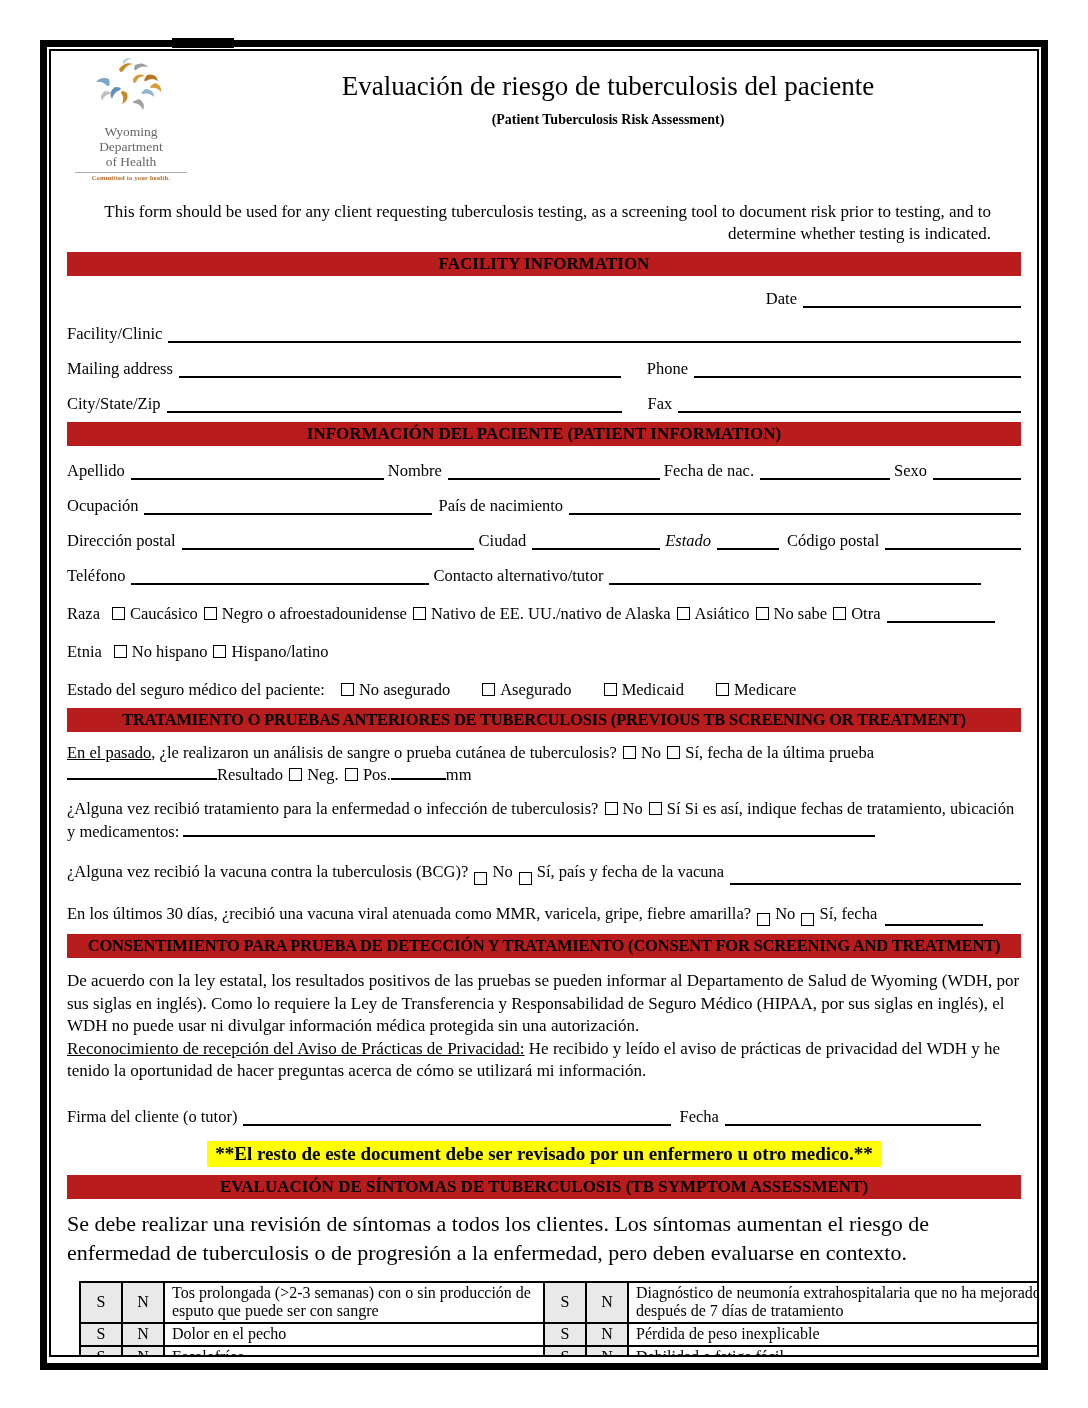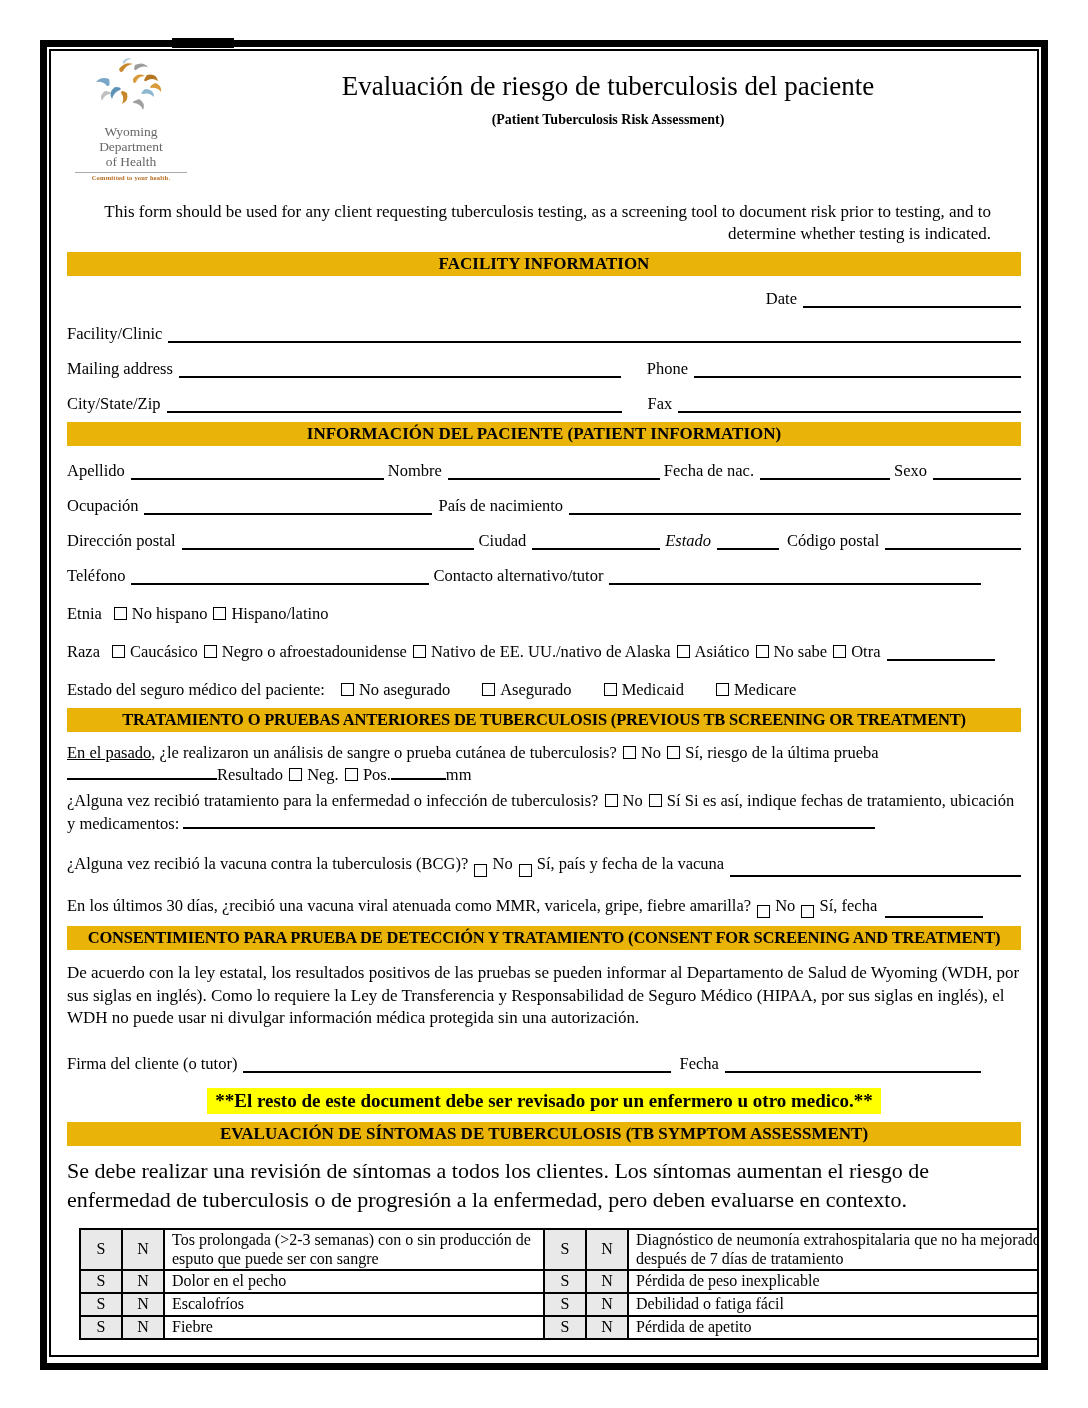--- a/index.html
+++ b/index.html
@@ -11,21 +11,21 @@
   .hdr{display:flex;align-items:flex-start;}
   .logo{width:128px;text-align:center;padding-top:2px;flex:0 0 128px;}
   .logo-text{font-size:13.5px;color:#666;line-height:1.12;margin-top:1px;}
   .logo-rule{border-top:1px solid #aaa;margin:3px 8px 1px 8px;}
   .logo-tag{font-size:6.5px;color:#b86a1e;font-weight:bold;letter-spacing:.2px;}
   .title-wrap{flex:1;text-align:center;}
   .doc-title{font-size:27px;margin-top:16px;font-weight:normal;}
   .doc-sub{font-size:14px;font-weight:bold;margin-top:10px;}
   .intro{font-size:17px;text-align:right;margin:20px 30px 0 30px;line-height:1.25;}
   
-  .bar{background:#eab308;text-align:center;font-weight:bold;font-size:17px;padding:2px 0;margin-top:8px;}
+  .bar{background:#b91c1c;text-align:center;font-weight:bold;font-size:17px;padding:2px 0;margin-top:8px;}
   .bar.tight{font-size:16.5px;letter-spacing:-.2px;font-family:Liberation Serif, serif;}
   
   .line{display:flex;margin-top:15px;font-size:16.5px;white-space:nowrap;}
   .line .lbl{padding-right:6px;}
   .blank{display:inline-block;border-bottom:2px solid #000;height:17px;vertical-align:baseline;}
   .grow{flex:1;}
   .gap{display:inline-block;width:26px;}
   .cb{display:inline-block;width:13px;height:13px;border:1.6px solid #000;background:#fff;vertical-align:-1px;margin:0 5px 0 2px;box-sizing:border-box;}
   .opt{margin-left:4px;}
   .wrapline{font-size:16.5px;margin-top:14px;line-height:1.55;}
@@ -130,73 +130,76 @@
       <span class="lbl" style="padding-left:8px;">Código postal</span>
       <span class="blank grow"></span>
     </div>
     <div class="line" style="margin-right:40px;">
       <span class="lbl">Teléfono</span>
       <span class="blank" style="width:298px;"></span>
       <span class="lbl" style="padding-left:4px;">Contacto alternativo/tutor</span>
       <span class="blank grow"></span>
     </div>
     <div class="line" style="margin-top:18px;">
-      <span class="lbl">Etnia</span>
-      <span class="opt"><span class="cb"></span><span>No hispano</span></span>
-      <span class="opt"><span class="cb"></span><span>Hispano/latino</span></span>
-    </div>
-    <div class="line" style="margin-top:18px;">
       <span class="lbl">Raza</span>
       <span class="opt"><span class="cb"></span><span>Caucásico</span></span>
       <span class="opt"><span class="cb"></span><span>Negro o afroestadounidense</span></span>
       <span class="opt"><span class="cb"></span><span>Nativo de EE. UU./nativo de Alaska</span></span>
       <span class="opt"><span class="cb"></span><span>Asiático</span></span>
       <span class="opt"><span class="cb"></span><span>No sabe</span></span>
       <span class="opt"><span class="cb"></span><span>Otra</span></span>
       <span class="blank grow" style="max-width:108px;margin-left:6px;"></span>
     </div>
     <div class="line" style="margin-top:18px;">
+      <span class="lbl">Etnia</span>
+      <span class="opt"><span class="cb"></span><span>No hispano</span></span>
+      <span class="opt"><span class="cb"></span><span>Hispano/latino</span></span>
+    </div>
+    <div class="line" style="margin-top:18px;">
       <span class="lbl">Estado del seguro médico del paciente:</span>
       <span class="opt" style="margin-left:8px;"><span class="cb"></span><span>No asegurado</span></span>
       <span class="opt" style="margin-left:30px;"><span class="cb"></span><span>Asegurado</span></span>
       <span class="opt" style="margin-left:30px;"><span class="cb"></span><span>Medicaid</span></span>
       <span class="opt" style="margin-left:30px;"><span class="cb"></span><span>Medicare</span></span>
     </div>
 
     <div class="bar tight">TRATAMIENTO O PRUEBAS ANTERIORES DE TUBERCULOSIS (PREVIOUS TB SCREENING OR TREATMENT)</div>
     <div class="wrapline" style="margin-top:10px;line-height:1.3;">
       <span class="u">En el pasado</span><span>, ¿le realizaron un análisis de sangre o prueba cutánea de tuberculosis?</span>
       <span class="cb"></span><span>No</span>
-      <span class="cb"></span><span>Sí, riesgo de la última prueba</span>
+      <span class="cb"></span><span>Sí, fecha de la última prueba</span>
       <br>
       <span class="iblank" style="width:150px;"></span><span>Resultado</span>
       <span class="cb"></span><span>Neg.</span>
       <span class="cb"></span><span>Pos.</span><span class="iblank" style="width:55px;"></span><span>mm</span>
     </div>
-    <div class="wrapline" style="margin-top:4px;line-height:1.35;">
+    <div class="wrapline" style="margin-top:12px;line-height:1.35;">
       <span>¿Alguna vez recibió tratamiento para la enfermedad o infección de tuberculosis?</span>
       <span class="cb"></span><span>No</span>
       <span class="cb"></span><span>Sí Si es así, indique fechas de tratamiento, ubicación y medicamentos:</span>
       <span class="iblank" style="width:692px;"></span>
     </div>
     <div class="wrapline" style="margin-top:16px;display:flex;align-items:flex-end;white-space:nowrap;">
       <span>¿Alguna vez recibió la vacuna contra la tuberculosis (BCG)?</span>&nbsp;
       <span class="cb"></span><span>No</span>&nbsp;
       <span class="cb"></span><span>Sí, país y fecha de la vacuna</span>
       <span class="blank grow" style="margin-left:6px;"></span>
     </div>
     <div class="wrapline" style="margin-top:16px;display:flex;align-items:flex-end;white-space:nowrap;">
       <span>En los últimos 30 días, ¿recibió una vacuna viral atenuada como MMR, varicela, gripe, fiebre amarilla?</span>&nbsp;
       <span class="cb"></span><span>No</span>&nbsp;
       <span class="cb"></span><span>Sí, fecha</span>
       <span class="blank grow" style="margin-left:8px;max-width:98px;"></span>
     </div>
 
     <div class="bar tight">CONSENTIMIENTO PARA PRUEBA DE DETECCIÓN Y TRATAMIENTO (CONSENT FOR SCREENING AND TREATMENT)</div>
     <div class="para">De acuerdo con la ley estatal, los resultados positivos de las pruebas se pueden informar al Departamento de Salud de Wyoming (WDH, por sus siglas en inglés). Como lo requiere la Ley de Transferencia y Responsabilidad de Seguro Médico (HIPAA, por sus siglas en inglés), el WDH no puede usar ni divulgar información médica protegida sin una autorización.</div>
+    <div class="para" style="margin-top:0;">
+      <span class="u">Reconocimiento de recepción del Aviso de Prácticas de Privacidad:</span><span> He recibido y leído el aviso de prácticas de privacidad del WDH y he tenido la oportunidad de hacer preguntas acerca de cómo se utilizará mi información.</span>
+    </div>
     <div class="line" style="margin-top:24px;margin-right:40px;">
       <span class="lbl">Firma del cliente (o tutor)</span>
       <span class="blank" style="width:428px;"></span>
       <span class="lbl" style="padding-left:8px;">Fecha</span>
       <span class="blank grow"></span>
     </div>
     <div class="notice-wrap">
       <span class="notice">**El resto de este document debe ser revisado por un enfermero u otro medico.**</span>
     </div>
 

